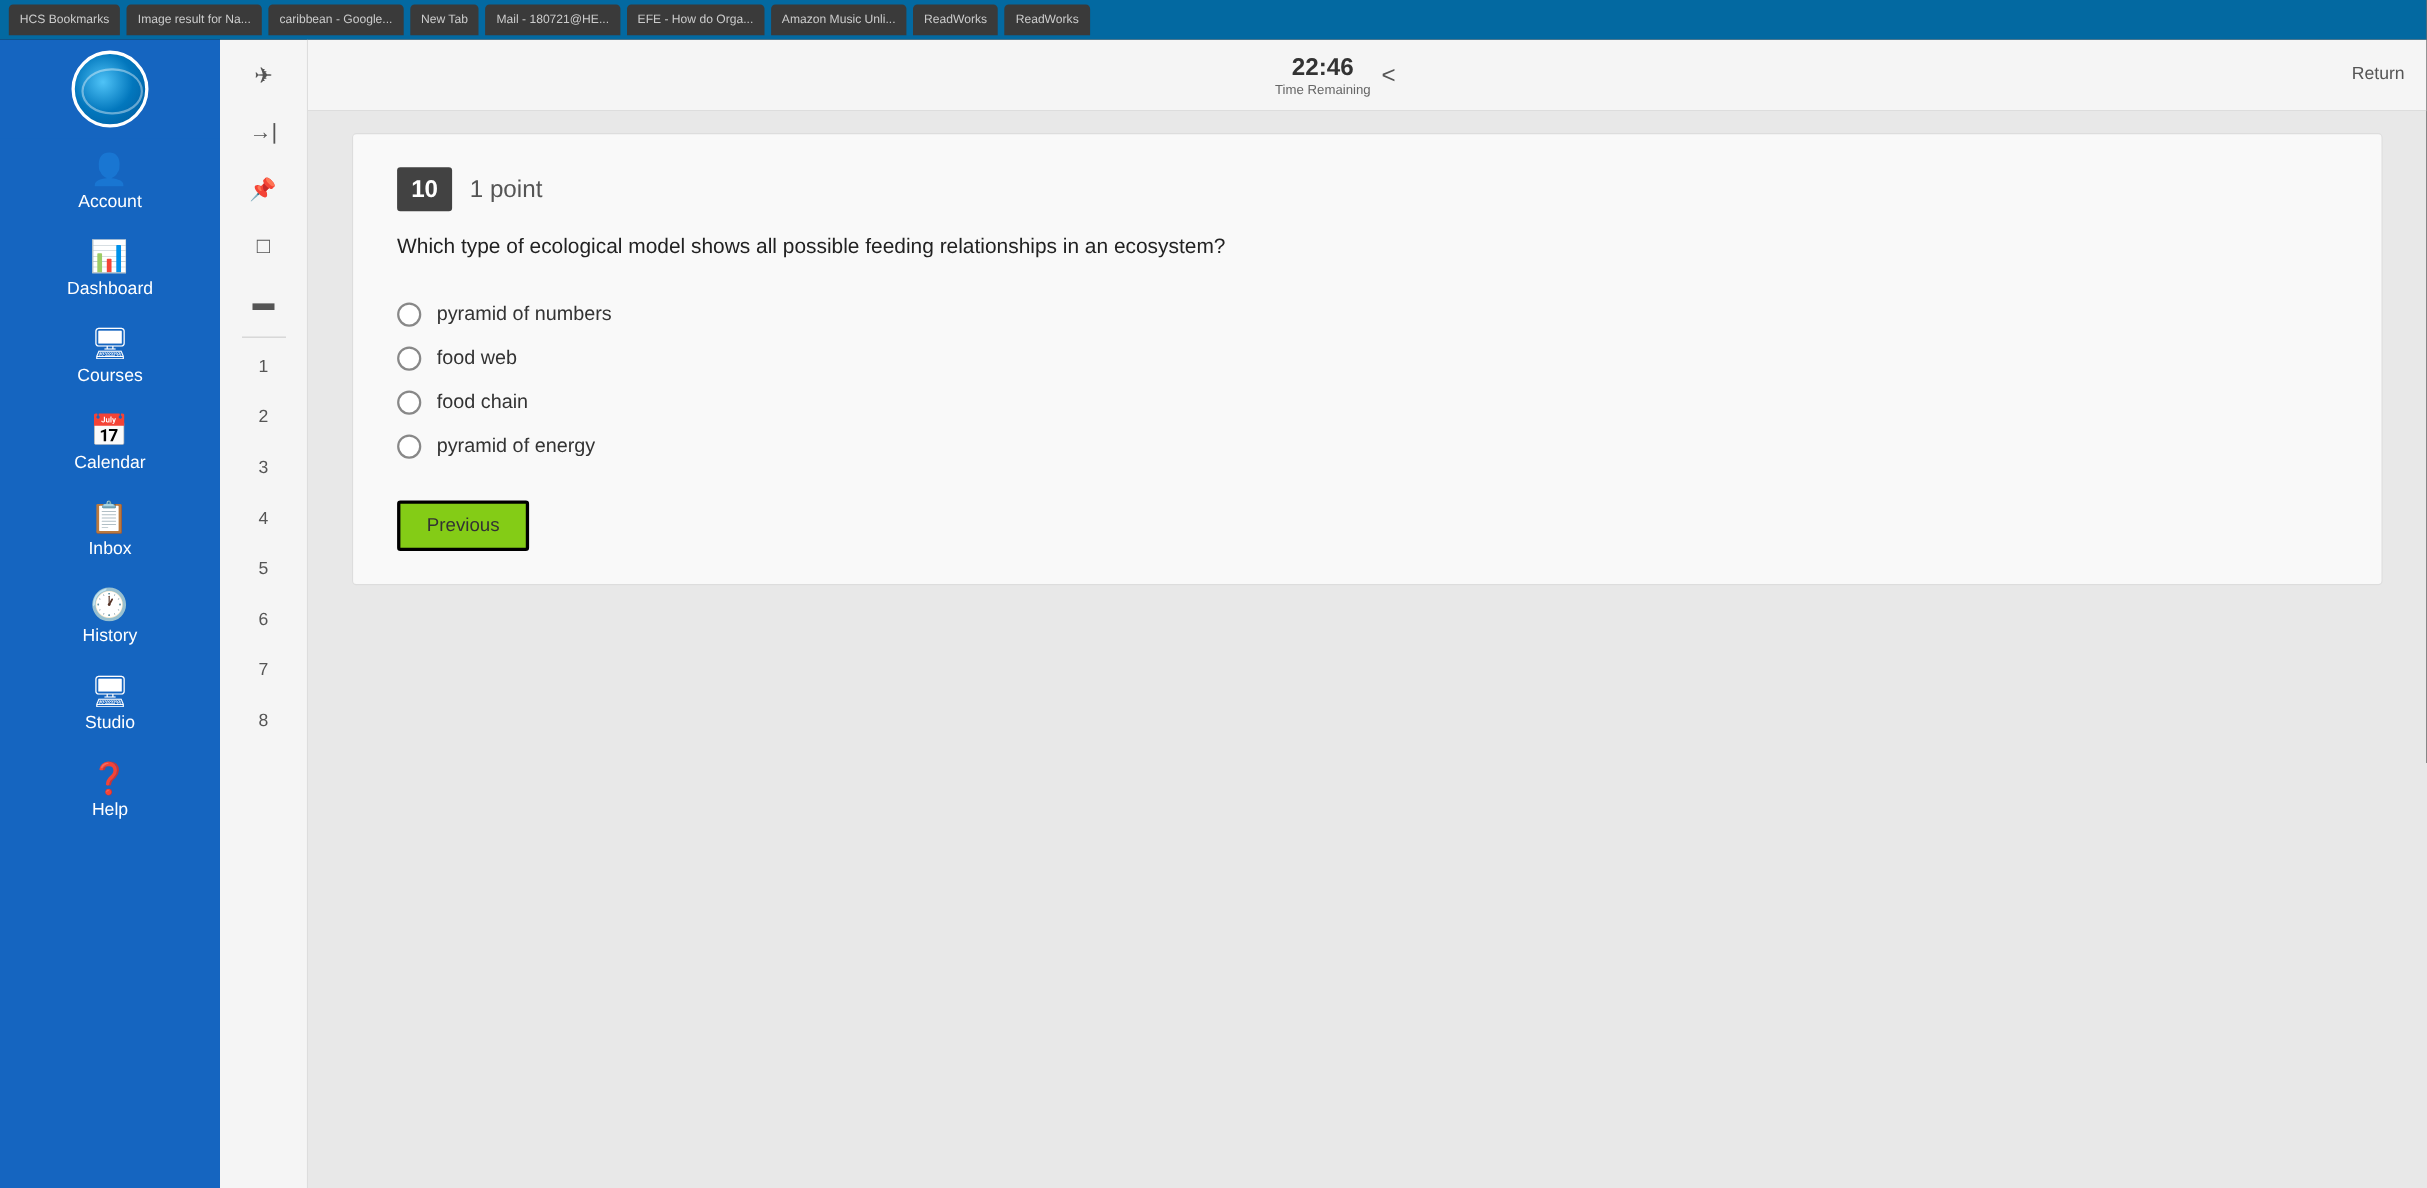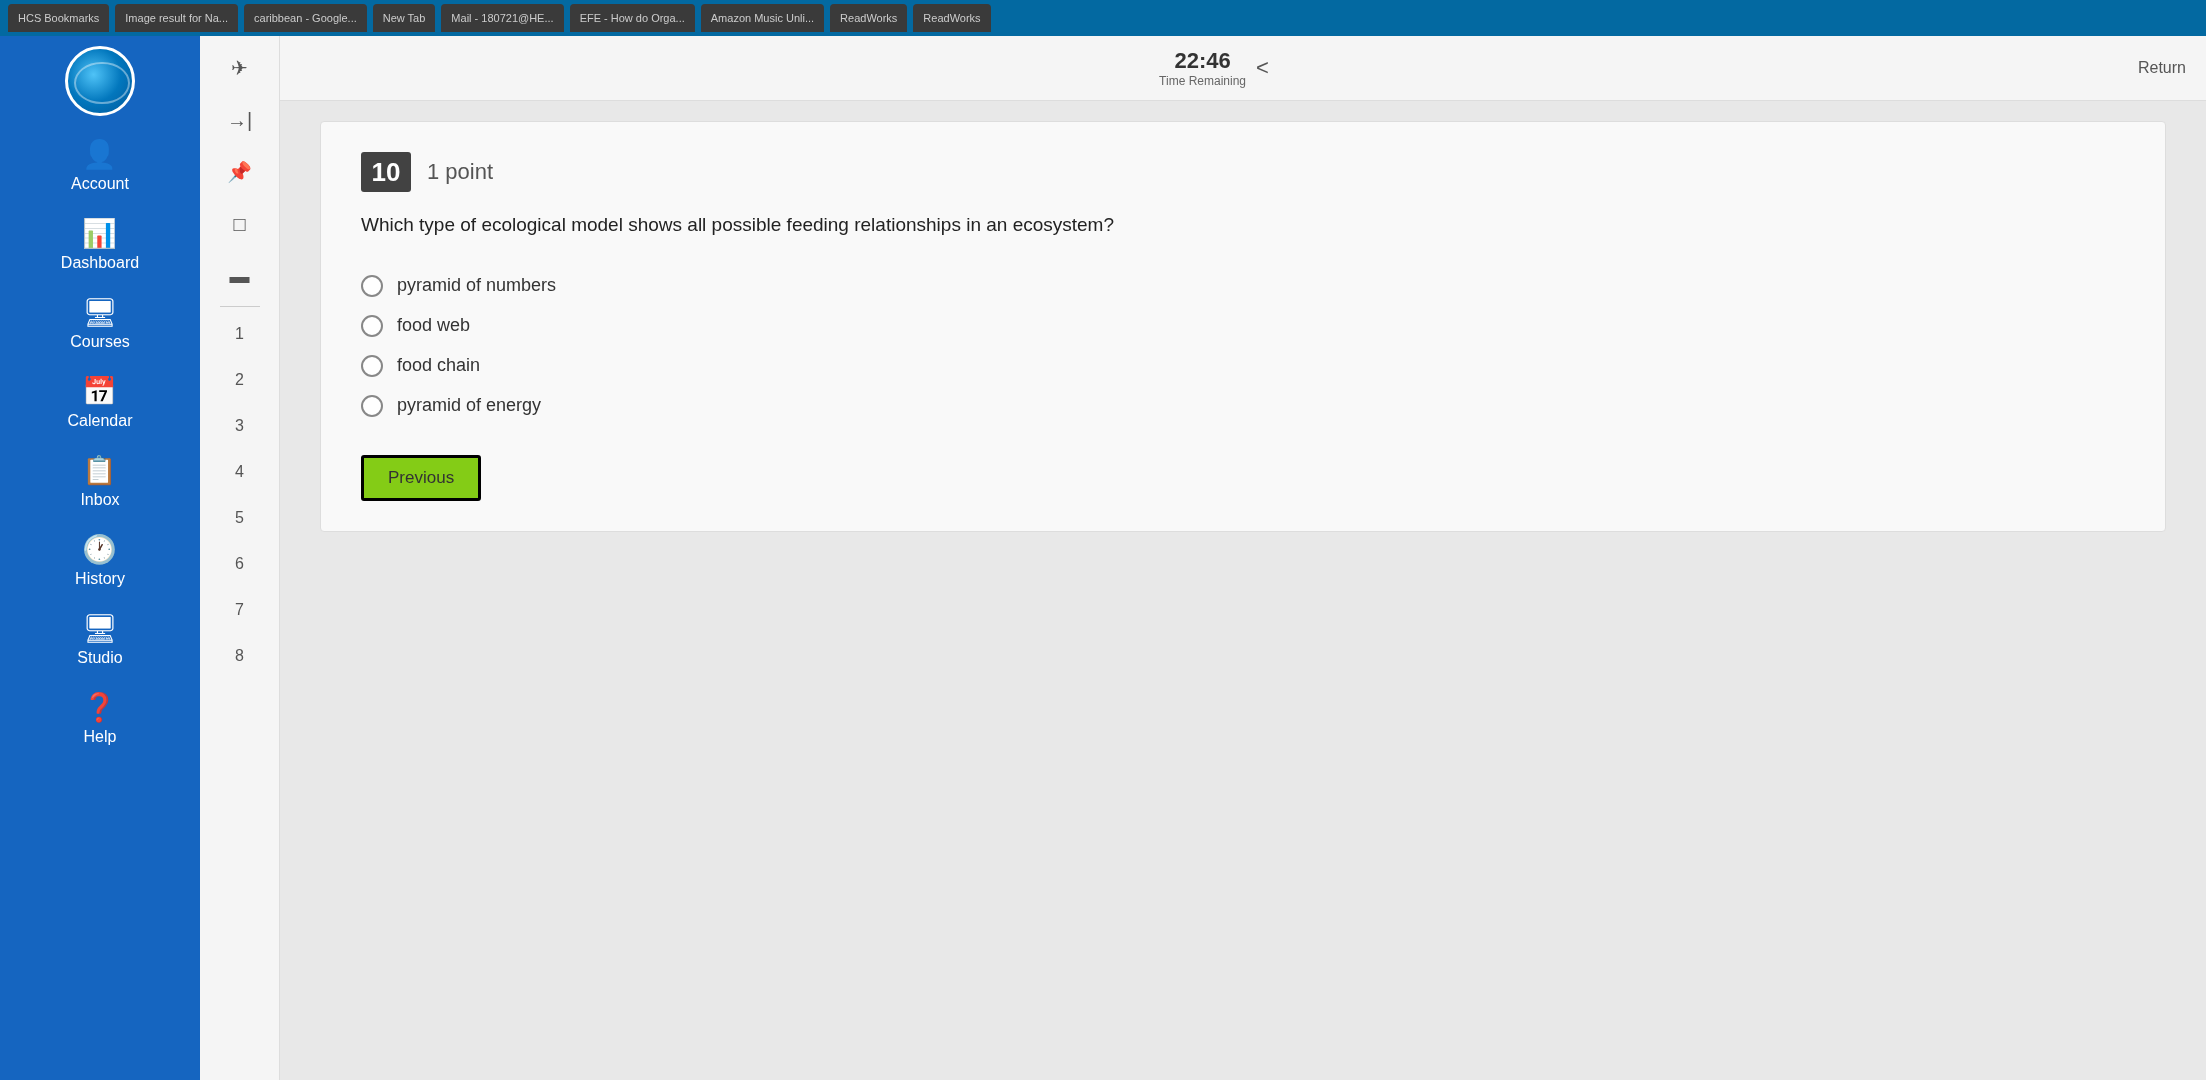--- a/index.html
+++ b/index.html
@@ -209,21 +209,21 @@
     .question-header {
       display: flex;
       align-items: center;
       gap: 16px;
       margin-bottom: 20px;
     }
 
     .question-num-badge {
       background: #424242;
       color: #fff;
-      font-size: 26px;
+      font-size: 22px;
       font-weight: bold;
       width: 50px;
       height: 40px;
       display: flex;
       align-items: center;
       justify-content: center;
       border-radius: 3px;
     }
 
     .question-points {

